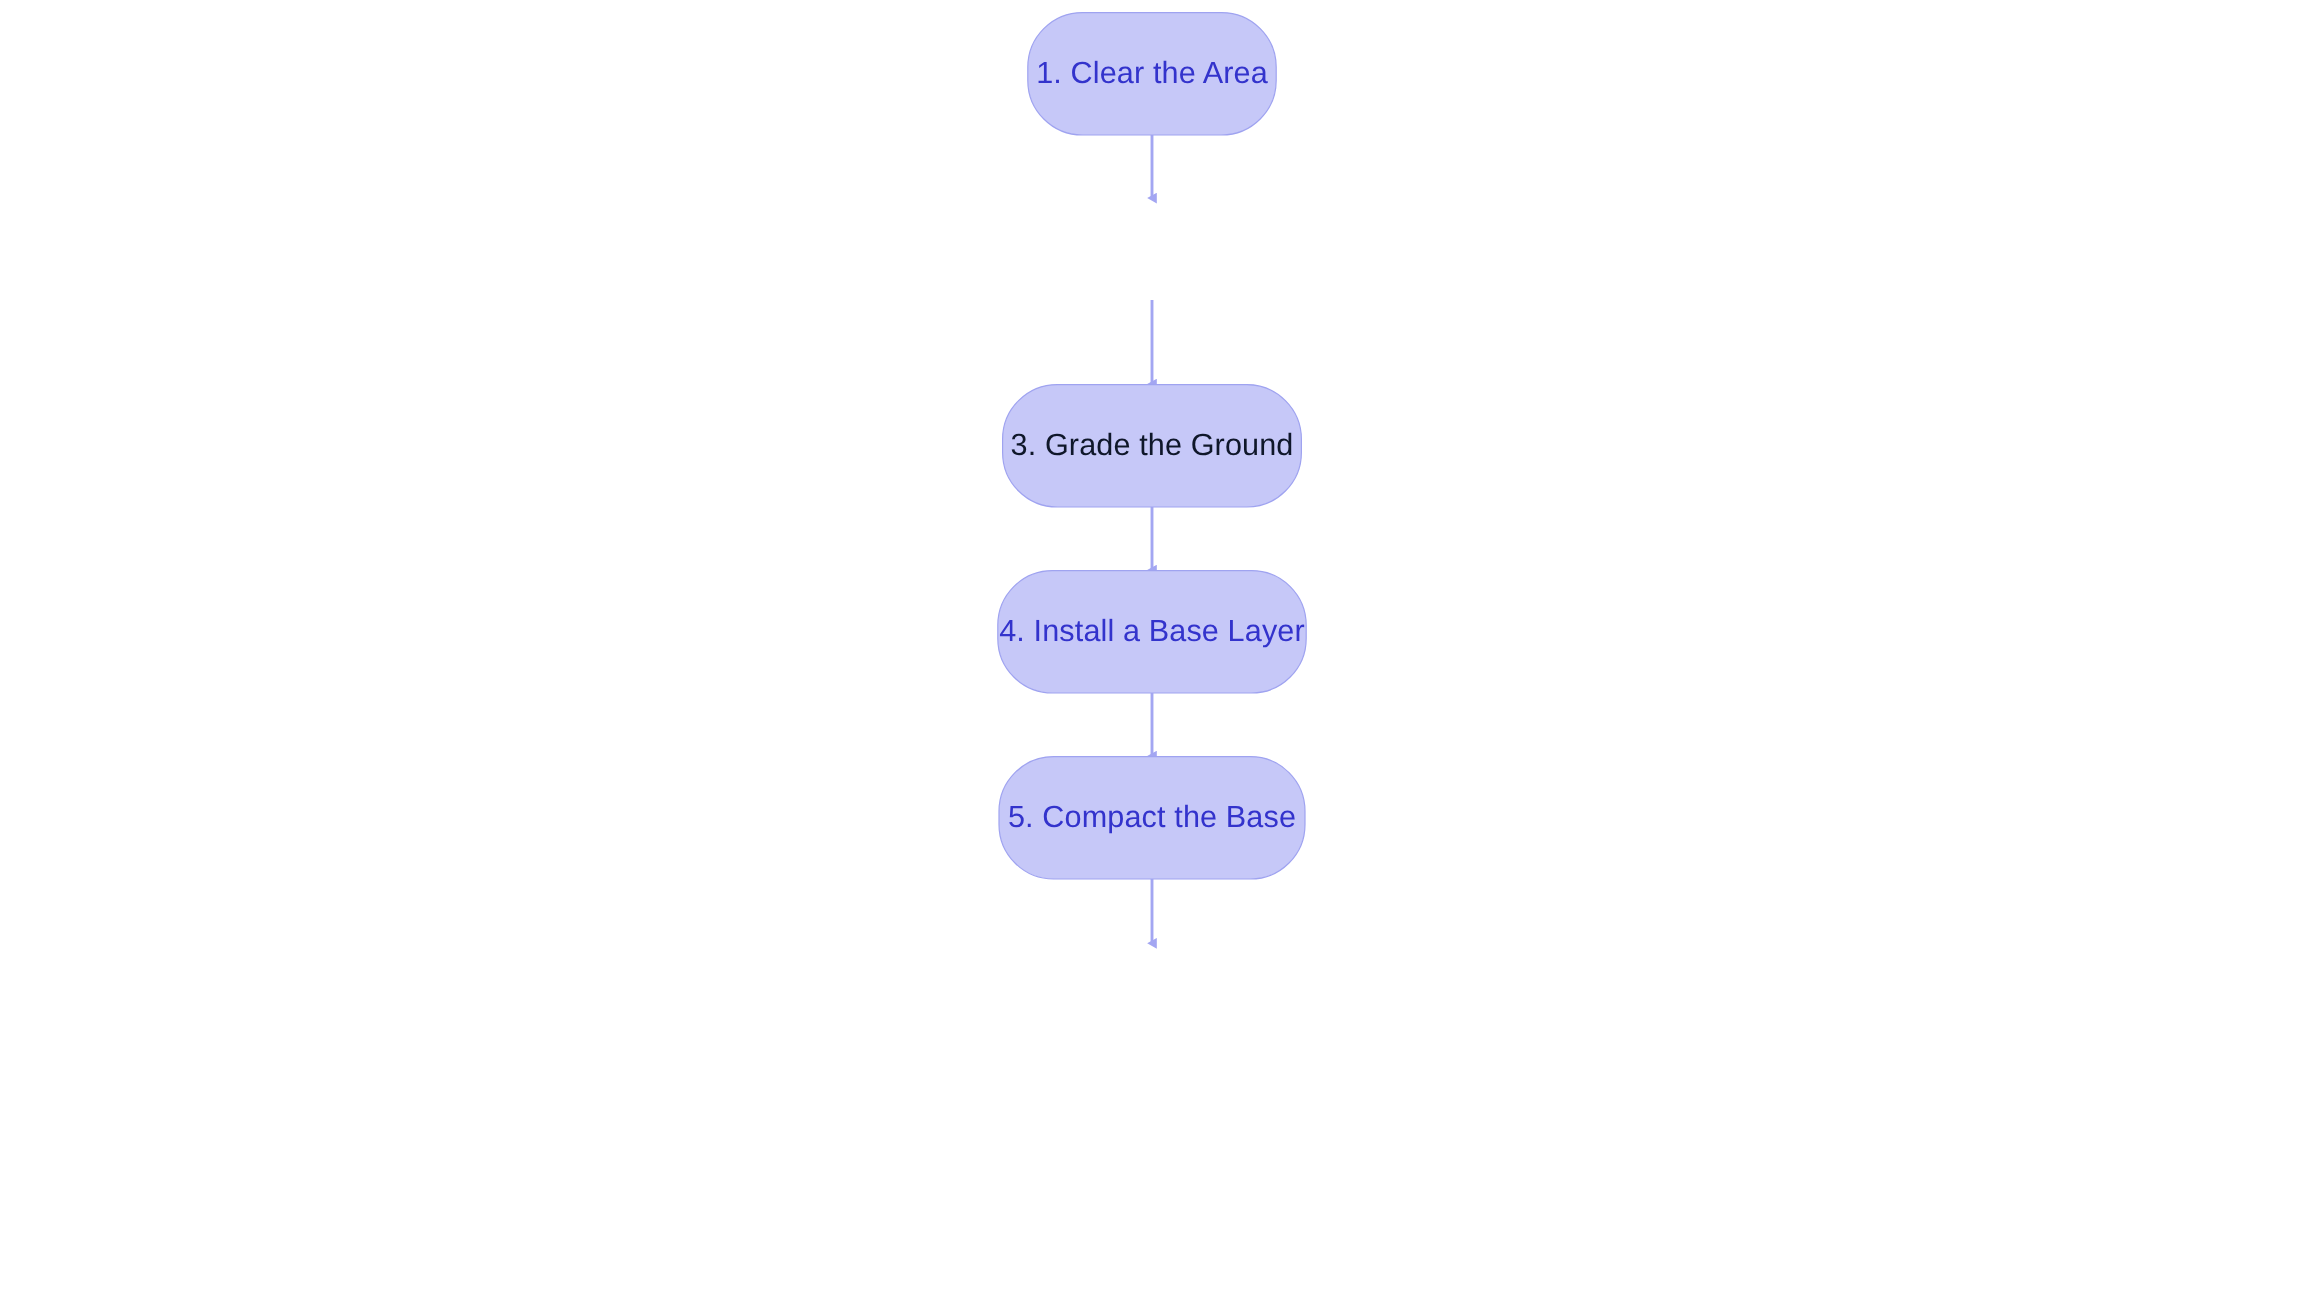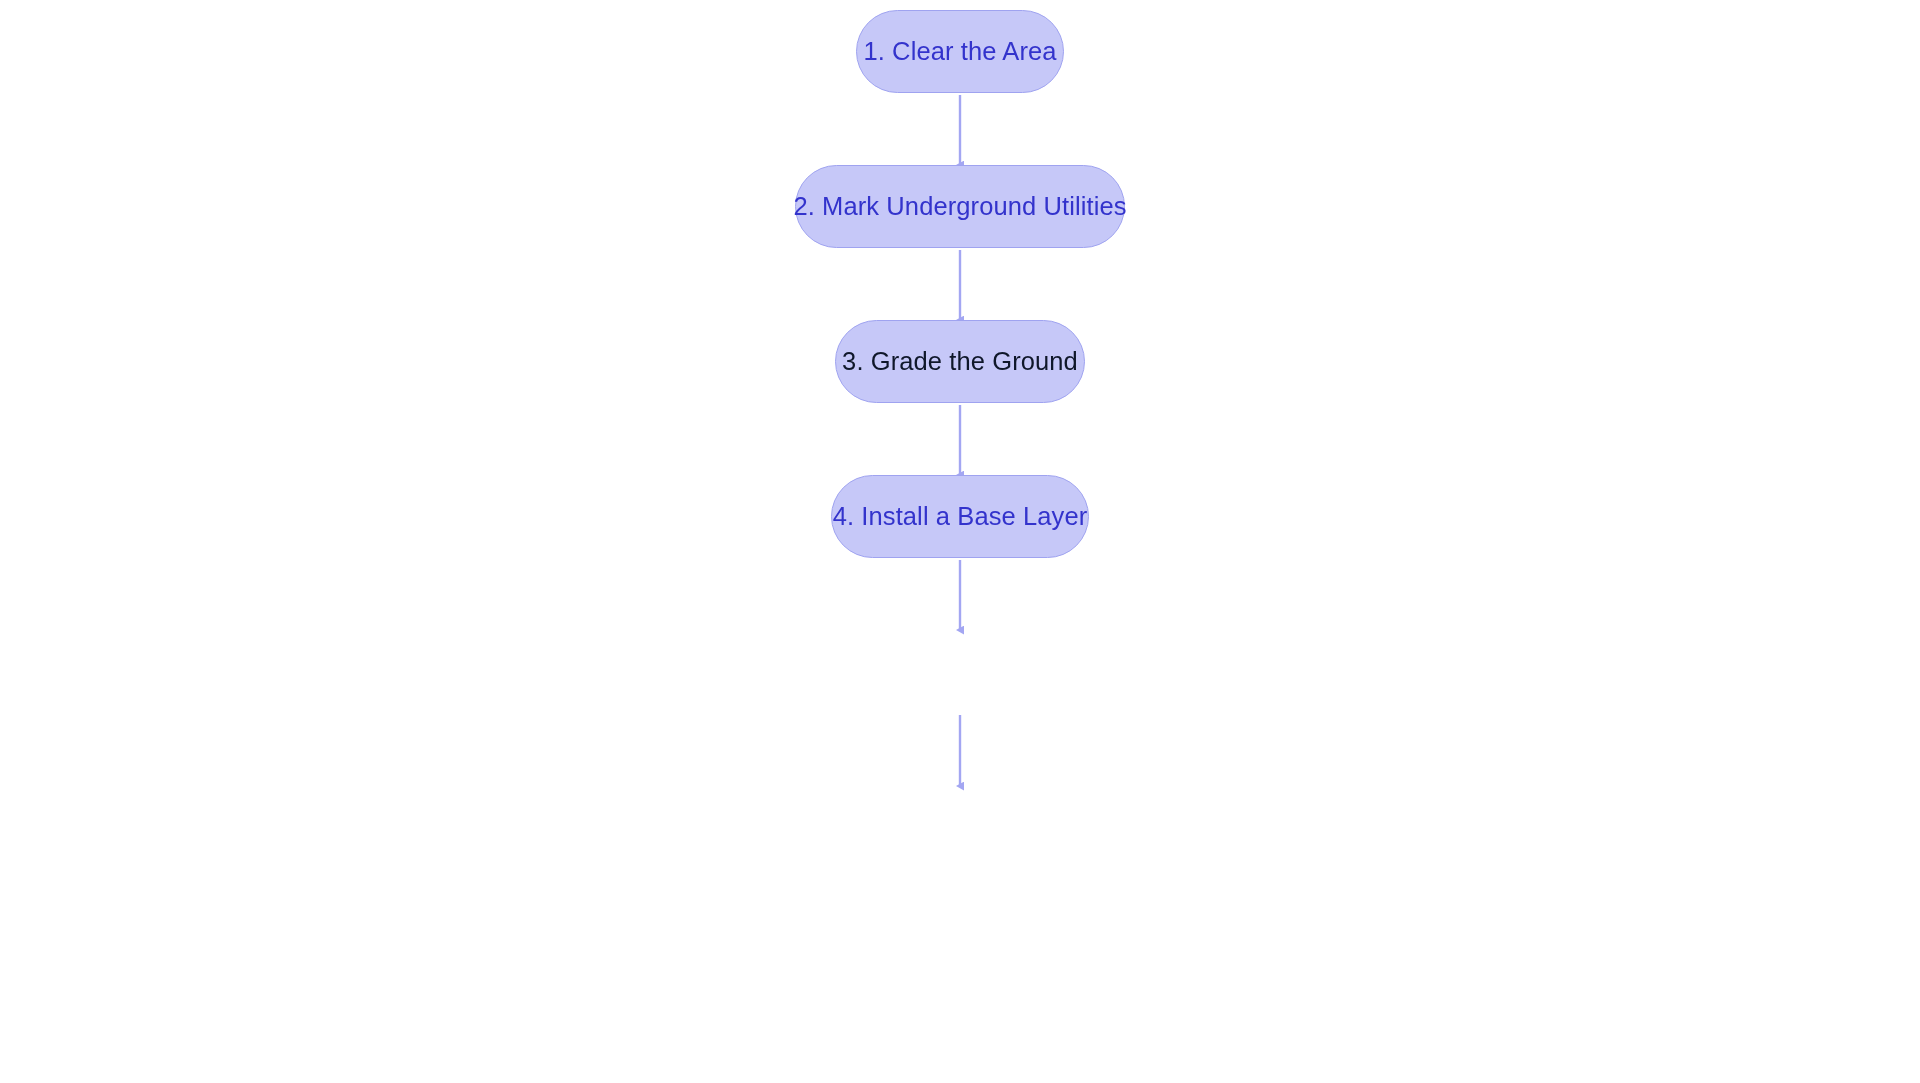--- a/index.html
+++ b/index.html
@@ -44,21 +44,21 @@
 
   .flow-node {
     position: absolute;
     box-sizing: border-box;
     display: flex;
     align-items: center;
     justify-content: center;
     background: #c6c8f8;
     border: 1.4px solid #9fa3f0;
     border-radius: 46px;
-    height: 83px;
+    height: 103px;
     transform: translateX(-50%);
   }
 
   .flow-node-label {
     color: #3333cc;
     font-family: "Liberation Sans", sans-serif;
     font-size: 25.5px;
     line-height: 1;
     letter-spacing: 0.1px;
     white-space: nowrap;
@@ -82,24 +82,24 @@
         <line x1="960" y1="405" x2="960" y2="475" stroke="#a3a6f2" stroke-width="2.4" marker-end="url(#arrowhead)"></line>
         <line x1="960" y1="560" x2="960" y2="630" stroke="#a3a6f2" stroke-width="2.4" marker-end="url(#arrowhead)"></line>
         <line x1="960" y1="715" x2="960" y2="786" stroke="#a3a6f2" stroke-width="2.4" marker-end="url(#arrowhead)"></line>
       </g>
   </svg>
 
   <div id="node-column">
       <div class="flow-node" style="left: 960px; top: 10px; width: 208px; background: rgb(198, 200, 248); border-color: rgb(159, 163, 240);">
         <span class="flow-node-label" style="color: rgb(51, 51, 204);">1. Clear the Area</span>
       </div>
-      <div class="flow-node" style="left: 960px; top: 165px; width: 330px; background: rgb(198, 200, 248); border-color: rgb(159, 163, 240);">
-        <span class="flow-node-label" style="color: rgb(51, 51, 204);">2. Mark Underground Utilities</span>
-      </div>
       <div class="flow-node" style="left: 960px; top: 320px; width: 250px; background: rgb(198, 200, 248); border-color: rgb(159, 163, 240);">
         <span class="flow-node-label" style="color: #0f172a;">3. Grade the Ground</span>
       </div>
       <div class="flow-node" style="left: 960px; top: 475px; width: 258px; background: rgb(198, 200, 248); border-color: rgb(159, 163, 240);">
         <span class="flow-node-label" style="color: rgb(51, 51, 204);">4. Install a Base Layer</span>
       </div>
+      <div class="flow-node" style="left: 960px; top: 630px; width: 256px; background: rgb(198, 200, 248); border-color: rgb(159, 163, 240);">
+        <span class="flow-node-label" style="color: rgb(51, 51, 204);">5. Compact the Base</span>
+      </div>
     </div>
 
 </div>
 
 </body></html>

